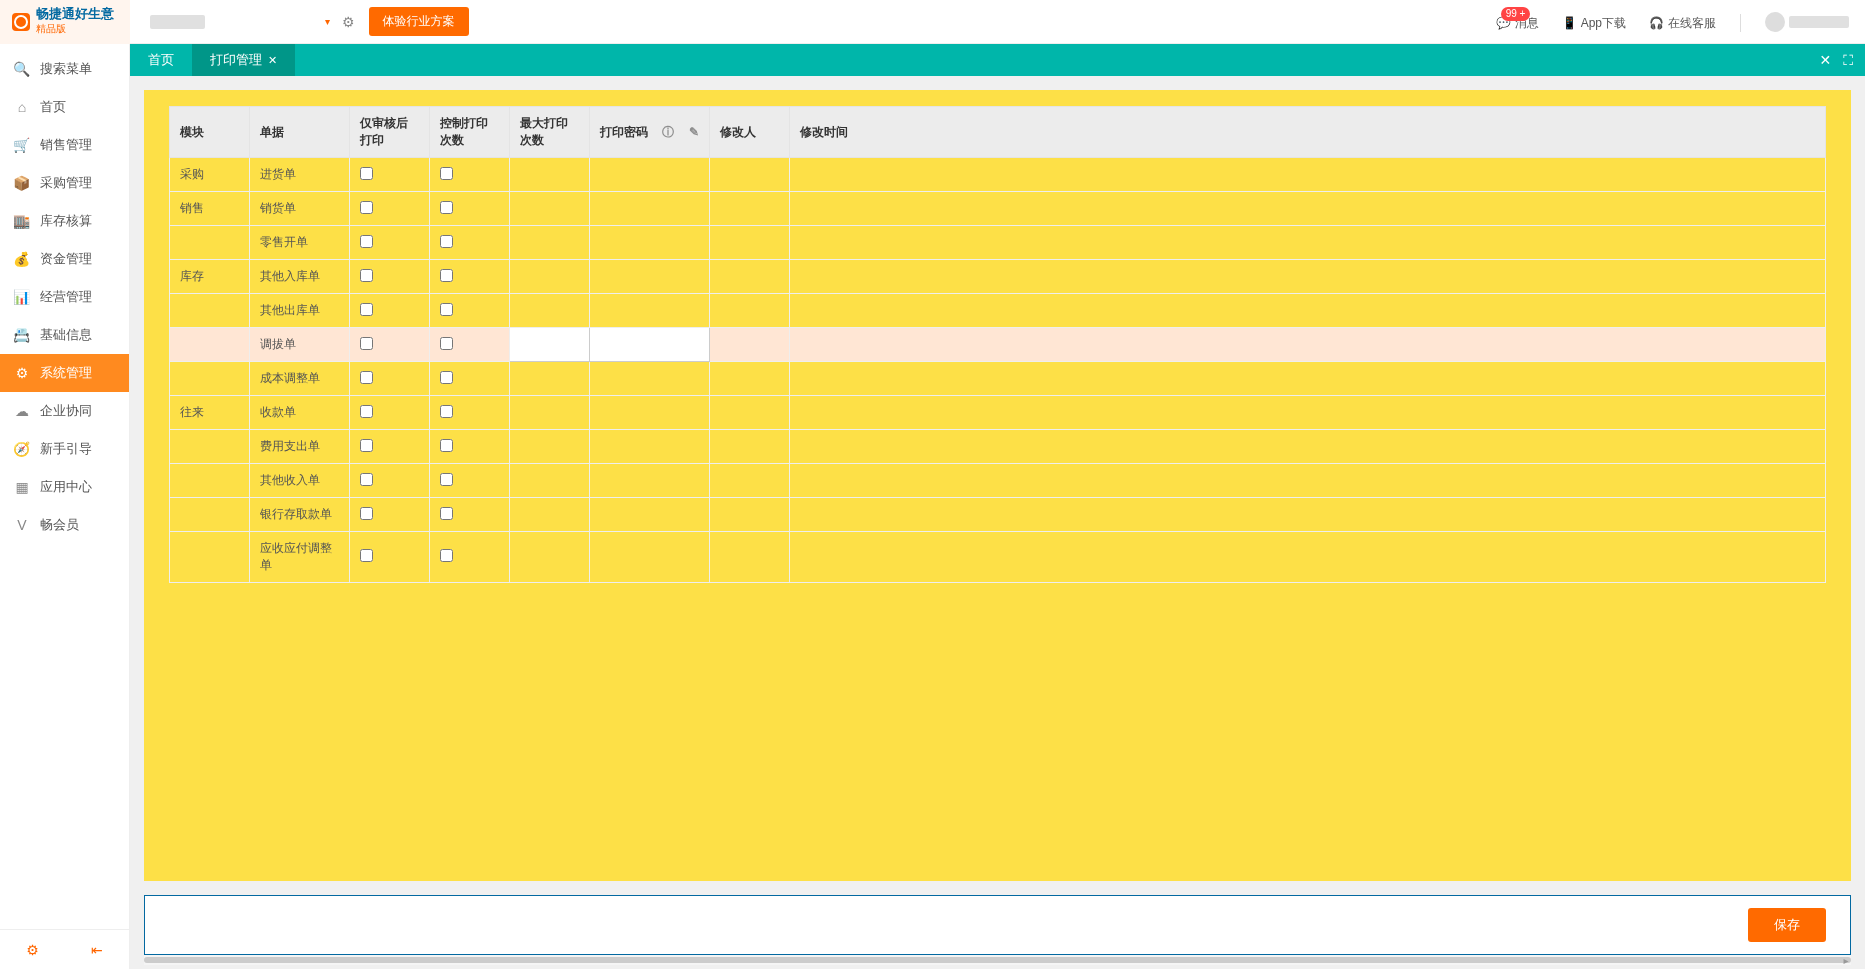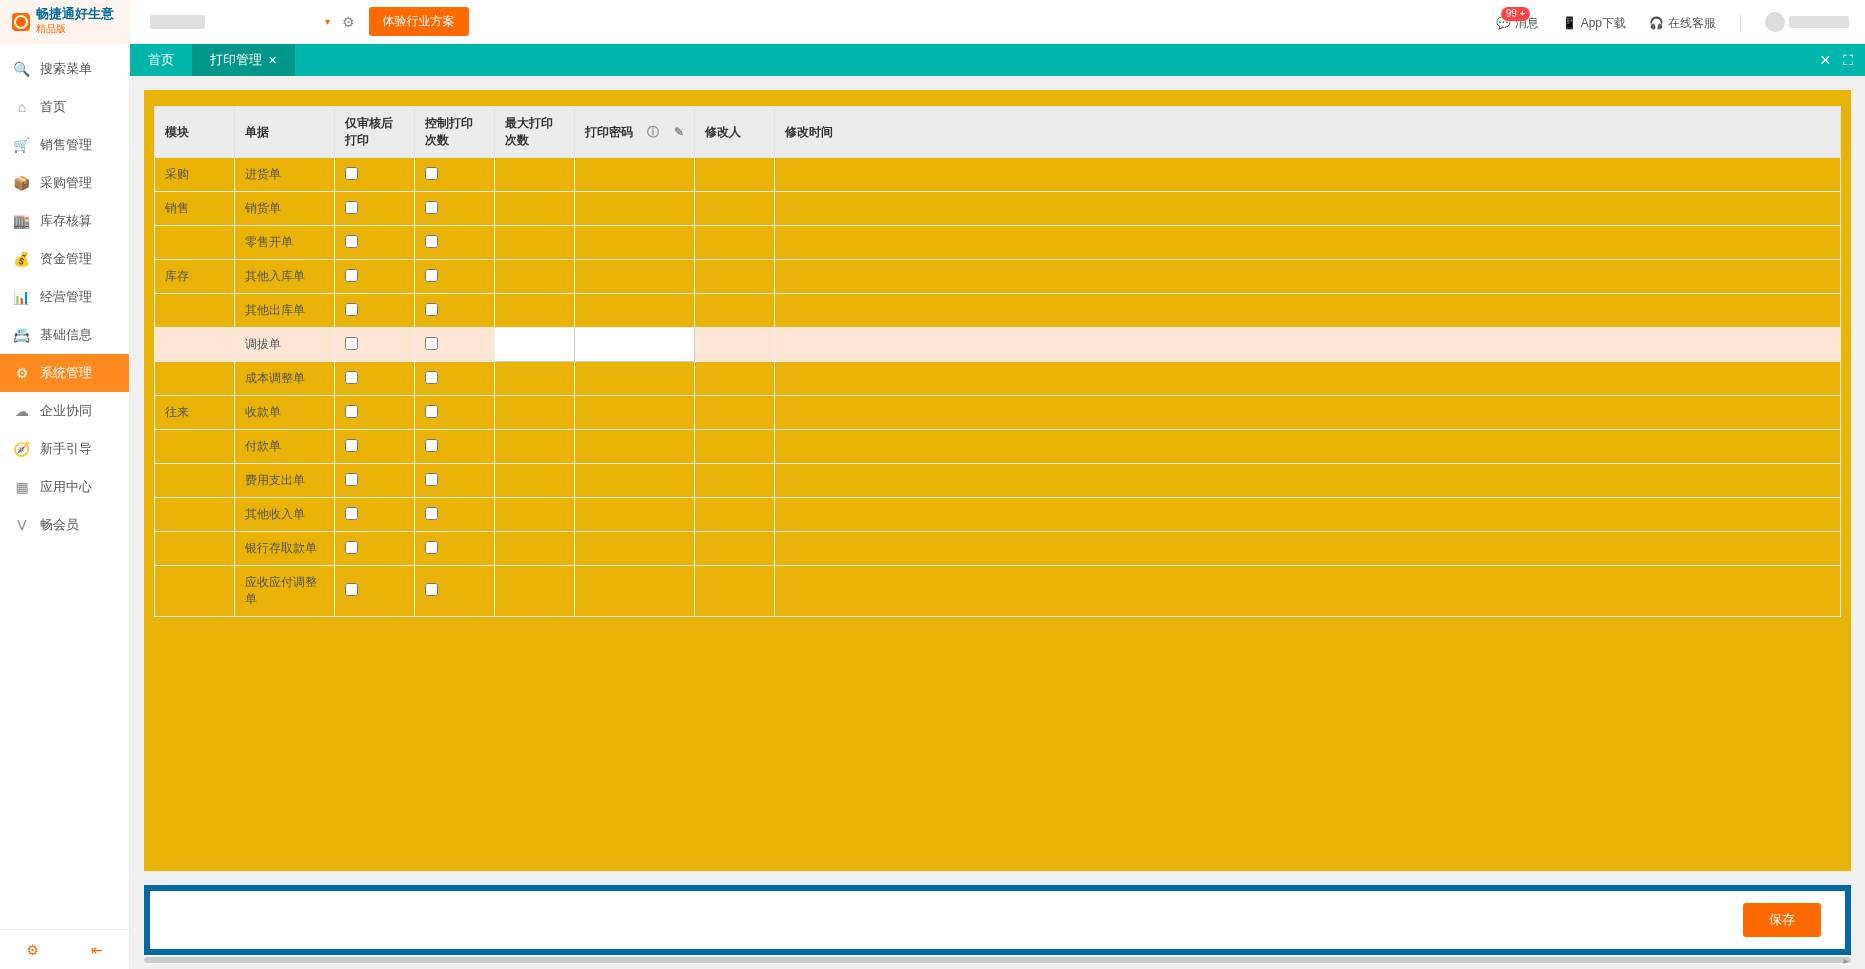--- a/index.html
+++ b/index.html
@@ -40,42 +40,42 @@
   
   .content { flex: 1; display: flex; flex-direction: column; background: #f0f0f0; overflow: hidden; }
   .tabbar { height: 32px; background: #00b6aa; display: flex; align-items: stretch; }
   .tab { padding: 0 18px; display: flex; align-items: center; color: #fff; font-size: 13px; cursor: pointer; gap: 6px;}
   .tab.active { background: #009688; }
   .tab-close { font-size: 11px; }
   .tabbar-right { margin-left: auto; display: flex; align-items: center; gap: 12px; padding-right: 12px; color: #fff;}
   .tabbar-right span{cursor:pointer;font-size:14px;}
 
   .page-body { flex: 1; padding: 14px; overflow: auto; display: flex; flex-direction: column; gap: 10px;}
-  .panel { background: #eab308; flex: 1; padding: 16px 10px; }
+  .panel { background: #fde047; flex: 1; padding: 16px 25px; }
   
   
   .print-table { width: 100%; border-collapse: collapse; font-size: 12px; }
   .print-table th { background: #ececec; text-align: left; font-weight: bold; padding: 8px 10px; border: 1px solid #e4e4e4; color: #333; }
   .print-table td { padding: 8px 10px; border: 1px solid #eee; color: #555; height: 32px; }
   .print-table tr.hl td { background: #ffe6d4; }
   .print-table tr.hl td.editable{background:#fff;border:1px solid #ccc; padding:0;}
   .print-table tr.hl td.editable input{width:100%;height:30px;border:none;outline:none;padding:0 8px;}
   .col-module{width:80px;}
   .col-doc{width:100px;}
   .col-chk{width:80px;}
   .col-max{width:80px;}
   .col-pwd{width:120px;}
   .col-user{width:80px;}
   .pwd-th{display:flex;align-items:center;justify-content:space-between;}
   .help-ico{opacity:.5;}
   .edit-ico{opacity:.5;cursor:pointer;}
   input[type=checkbox]{width:13px;height:13px;cursor:pointer;}
 
   
-  .footer-bar { background: #fff; padding: 12px 24px; display: flex; justify-content: flex-end; border: 6px solid #0369a1; margin: 0 14px 0 14px;}
+  .footer-bar { background: #fff; padding: 12px 24px; display: flex; justify-content: flex-end; border: 1px solid #0369a1; margin: 0 14px 0 14px;}
   .save-btn { background: #ff6a00; color: #fff; border: none; padding: 8px 26px; border-radius: 3px; font-size: 13px; cursor: pointer; }
   
   
   .hscroll{height:10px;background:#f5f5f5;margin:0 14px 4px 14px; position:relative;}
   .hscroll::before{content:'';position:absolute;left:0;top:2px;height:6px;width:100%;background:#ccc;border-radius:3px;}
   .hscroll .thumb-r{position:absolute;right:0;top:0;width:10px;height:10px;color:#999;font-size:10px;display:flex;align-items:center;justify-content:center;}
 </style>
 </head>
 <body>
 
@@ -295,30 +295,20 @@
                 <td>收款单</td>
                 <td><input type="checkbox" style=""></td>
                 <td><input type="checkbox" style=""></td>
                 <td></td>
                 <td></td>
                 <td></td>
                 <td></td>
               </tr>
               <tr>
                 <td></td>
-                <td>付款单</td>
-                <td><input type="checkbox" style=""></td>
-                <td><input type="checkbox" style=""></td>
-                <td></td>
-                <td></td>
-                <td></td>
-                <td></td>
-              </tr>
-              <tr>
-                <td></td>
                 <td>费用支出单</td>
                 <td><input type="checkbox" style=""></td>
                 <td><input type="checkbox" style=""></td>
                 <td></td>
                 <td></td>
                 <td></td>
                 <td></td>
               </tr>
               <tr>
                 <td></td>

